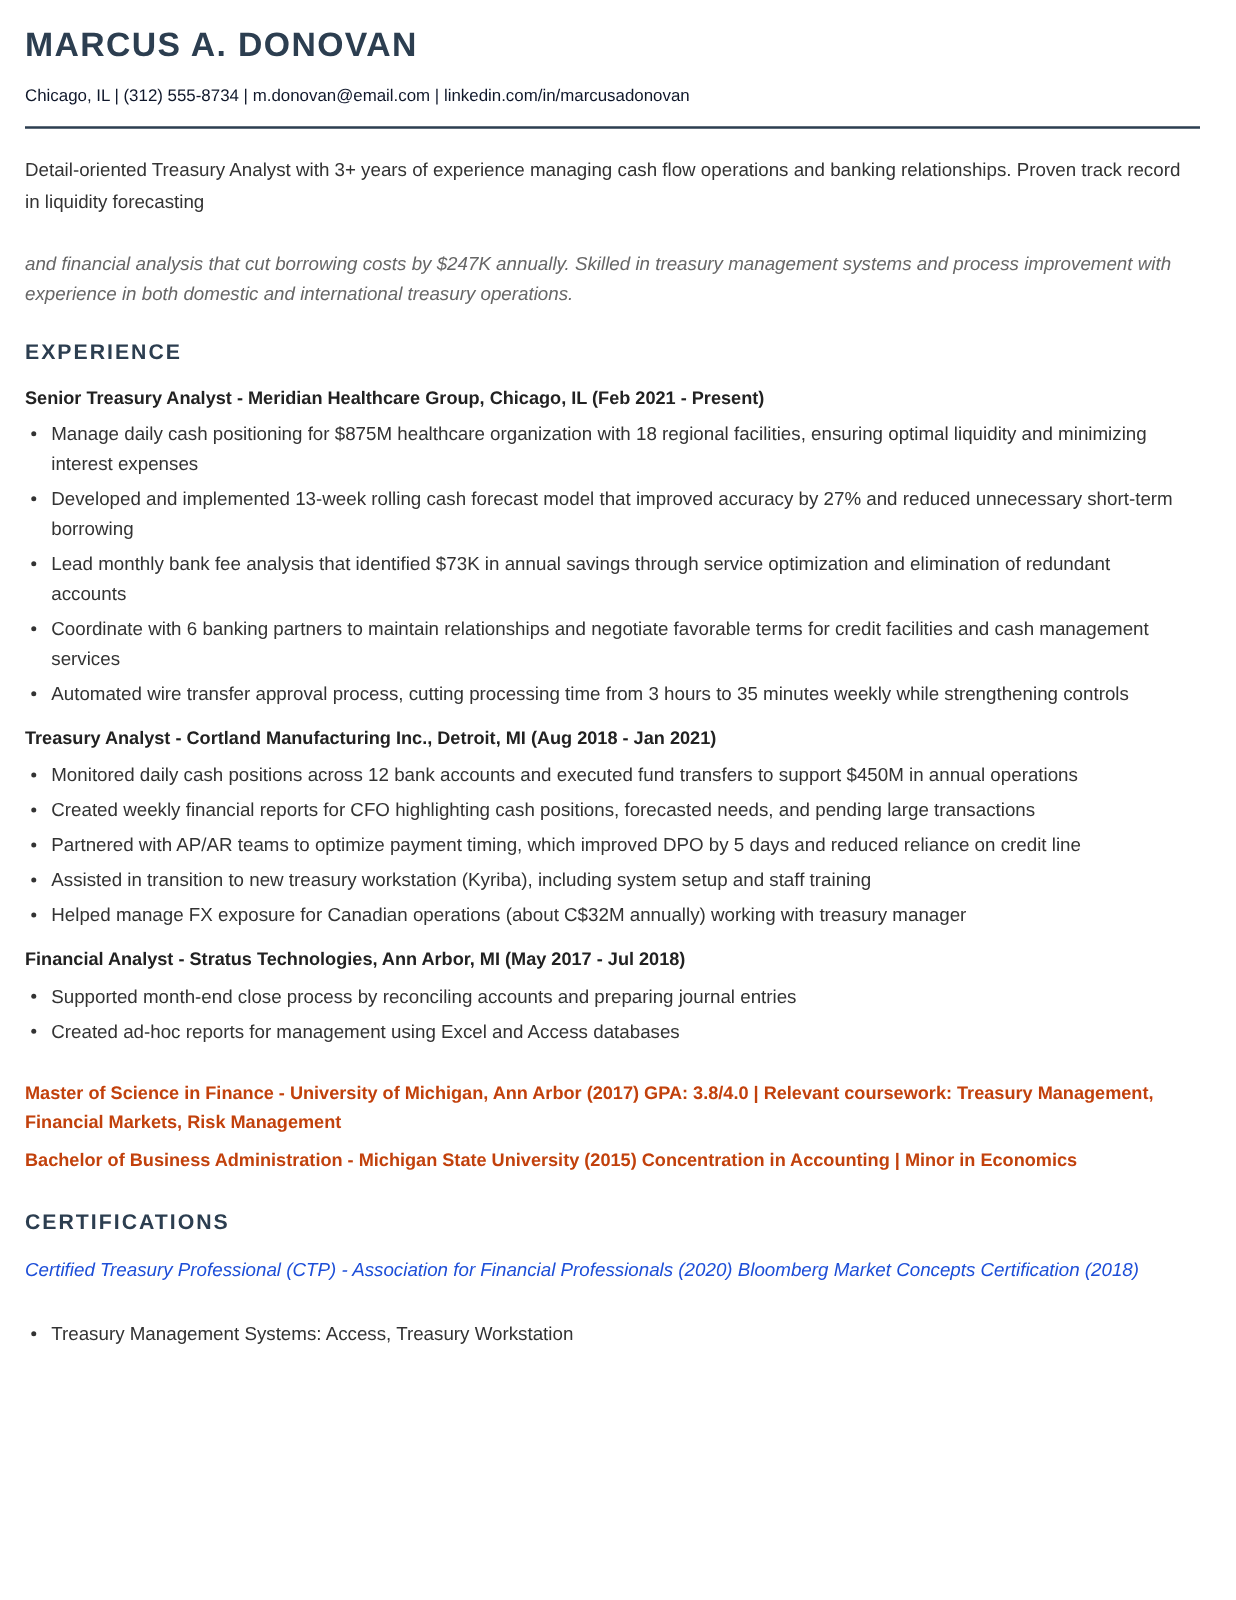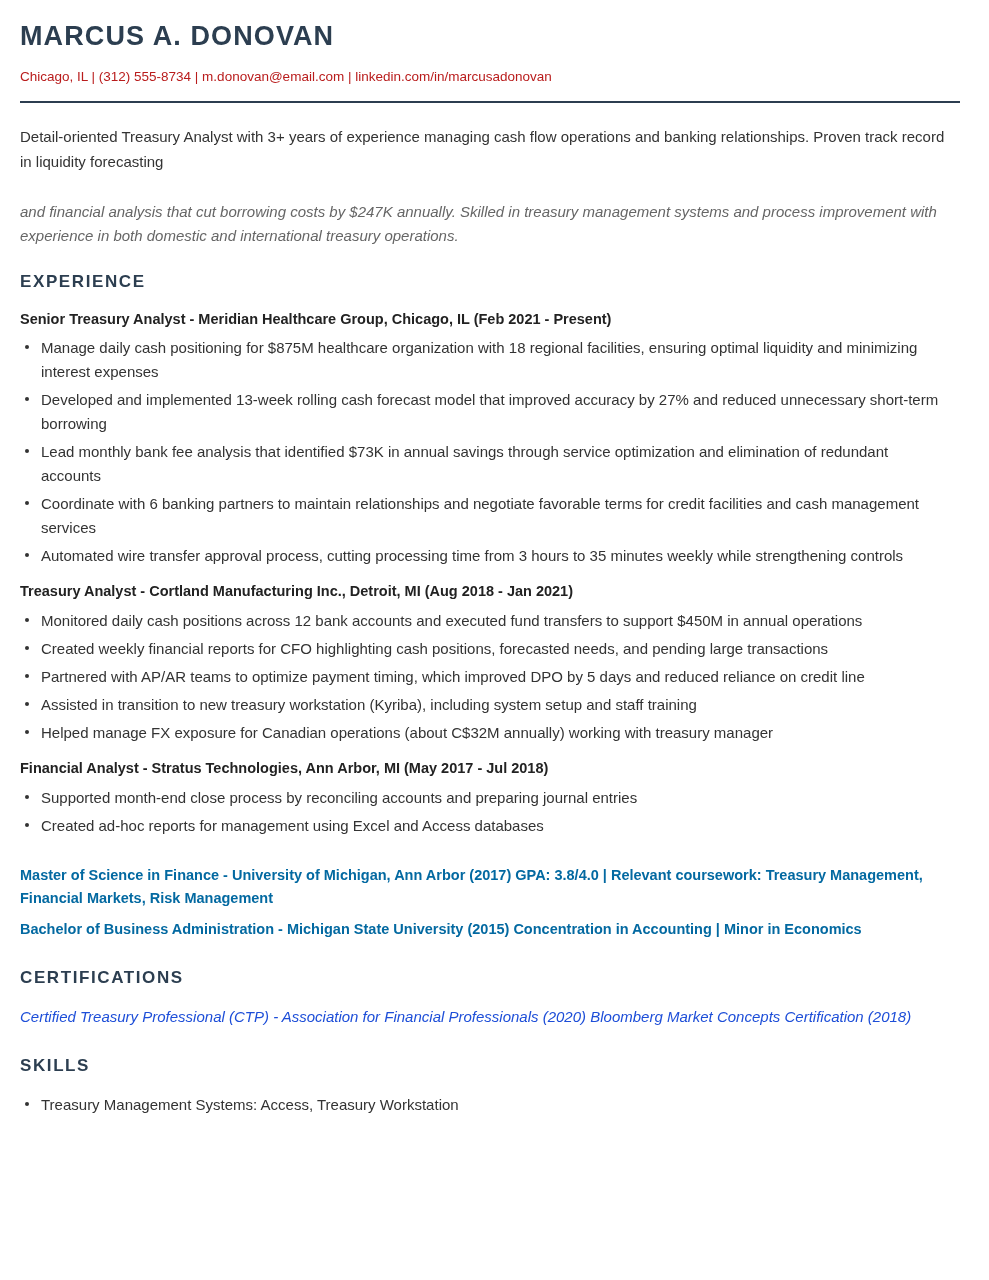--- a/index.html
+++ b/index.html
@@ -24,21 +24,21 @@
   .name {
     font-size: 27px;
     font-weight: bold;
     color: #2c3e50;
     letter-spacing: 1.1px;
     margin: 0 0 16px 0;
     line-height: 1.1;
   }
   .contact {
     font-size: 13.5px;
-    color: #b91c1c;
+    color: #0f172a;
     margin: 0 0 16px 0;
     line-height: 1.3;
   }
   .rule {
     border: 0;
     border-top: 2px solid #2c3e50;
     margin: 0 0 22px 0;
   }
   .summary-main {
     font-size: 15px;
@@ -90,21 +90,21 @@
     left: 5px;
     top: 9px;
     width: 4px;
     height: 4px;
     border-radius: 50%;
     background: #333333;
   }
   .edu-entry {
     font-size: 14.5px;
     font-weight: bold;
-    color: #0369a1;
+    color: #c2410c;
     line-height: 1.62;
     margin: 0 0 8px 0;
   }
   .edu-entry:last-child { margin-bottom: 0; }
   .cert-text {
     font-size: 15px;
     font-style: italic;
     color: #1d4ed8;
     line-height: 1.62;
     margin: 0;
@@ -163,19 +163,18 @@
     <div class="edu-entry">Master of Science in Finance - University of Michigan, Ann Arbor (2017) GPA: 3.8/4.0 | Relevant coursework: Treasury Management, Financial Markets, Risk Management</div>
     <div class="edu-entry">Bachelor of Business Administration - Michigan State University (2015) Concentration in Accounting | Minor in Economics</div>
   </div>
 
   <div class="section">
     <h2 class="section-heading">CERTIFICATIONS</h2>
     <p class="cert-text">Certified Treasury Professional (CTP) - Association for Financial Professionals (2020) Bloomberg Market Concepts Certification (2018)</p>
   </div>
 
   <div class="section skills-section">
-    <h2 class="section-heading">SKILLS</h2>
     <ul class="bullets">
       <li>Treasury Management Systems: Access, Treasury Workstation</li>
     </ul>
   </div>
 
 </div>
 
 </body></html>

